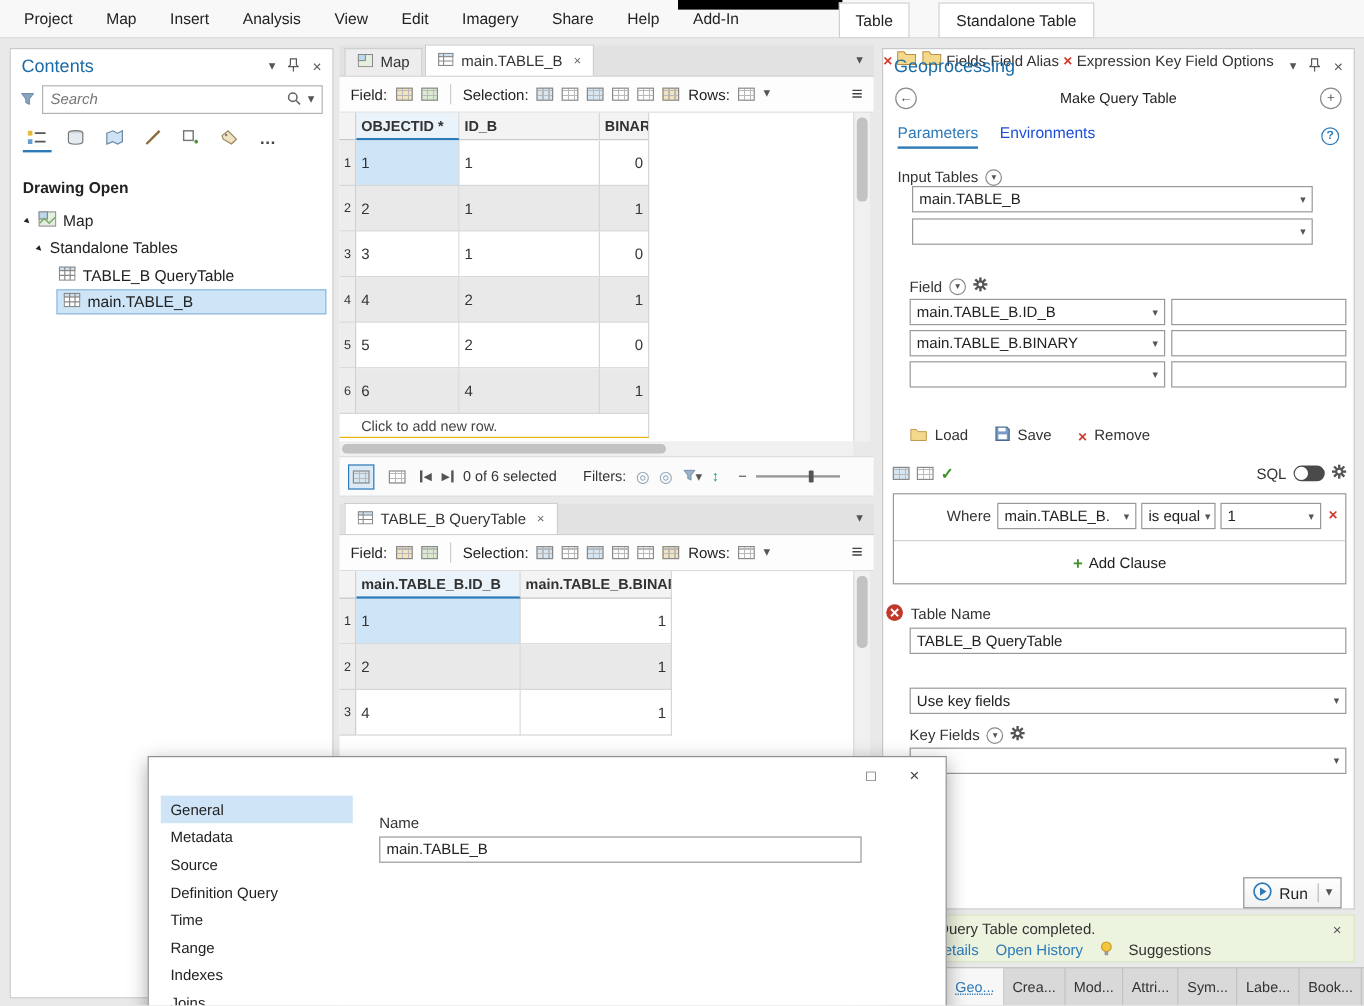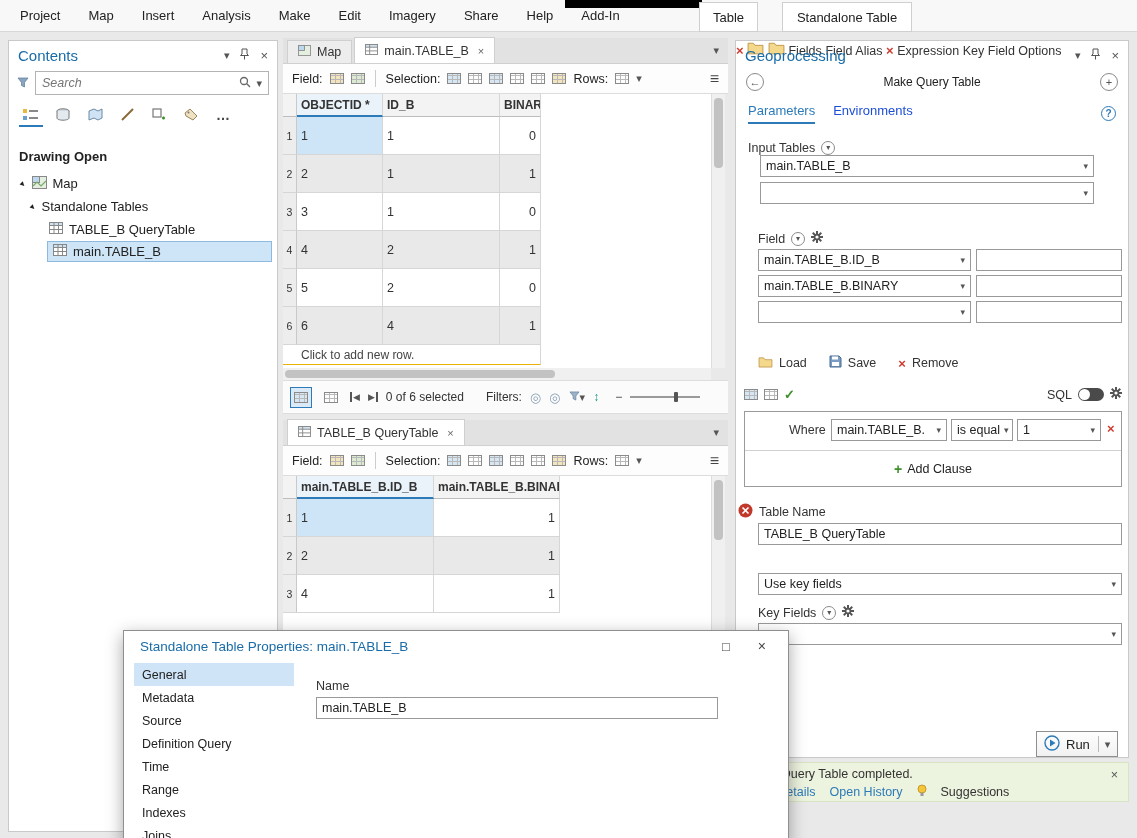--- a/index.html
+++ b/index.html
@@ -136,21 +136,21 @@
 </head>
 <body>
 
 <div id="app">
 
   <div class="menubar">
     <span class="menu-item">Project</span>
     <span class="menu-item">Map</span>
     <span class="menu-item">Insert</span>
     <span class="menu-item">Analysis</span>
-    <span class="menu-item">Make</span>
+    <span class="menu-item">View</span>
     <span class="menu-item">Edit</span>
     <span class="menu-item">Imagery</span>
     <span class="menu-item">Share</span>
     <span class="menu-item">Help</span>
     <span class="menu-item">Add-In</span>
     <div class="black-strip"></div>
     <div class="ctx-tab t1">Table</div>
     <div class="ctx-tab t2">Standalone Table</div>
   </div>
 
@@ -621,24 +621,32 @@
       <span class="nlink">Open History</span>
       <span><svg width="10" height="13" viewBox="0 0 10 13">
             <circle cx="5" cy="5" r="4" fill="#f5c63c" stroke="#c79a2a"></circle>
             <rect x="3.5" y="8.7" width="3" height="3.3" fill="#999"></rect>
           </svg></span>
       <span style="color:#333">Suggestions</span>
     </div>
     <span class="nclose" style="color:#555">×</span>
   </div>
 
+  <div id="bottomtabs">
+    <span class="btab active">Geo...</span>
+    <span class="btab">Crea...</span>
+    <span class="btab">Mod...</span>
+    <span class="btab">Attri...</span>
+    <span class="btab">Sym...</span>
+    <span class="btab">Labe...</span>
+    <span class="btab">Book...</span>
+  </div>
 
   <div id="dialog">
     <div class="dlg-title">
-      <span>Standalone Table Properties: main.TABLE_B</span>
       <span class="dlg-controls">
         <span style="font-size:13px">□</span>
         <span style="font-size:14px">×</span>
       </span>
     </div>
     <div class="dlg-side">
       <div class="dlg-item active">General</div>
       <div class="dlg-item">Metadata</div>
       <div class="dlg-item">Source</div>
       <div class="dlg-item">Definition Query</div>

